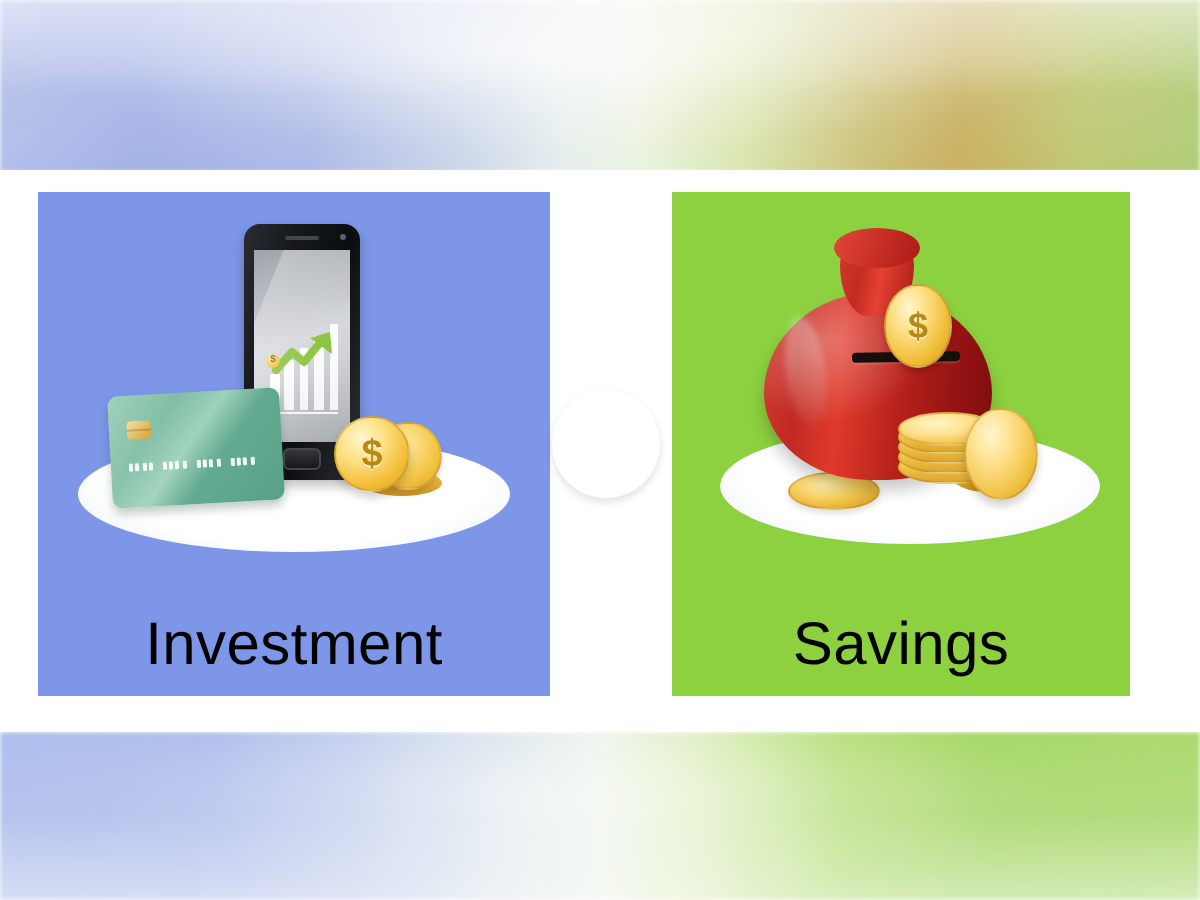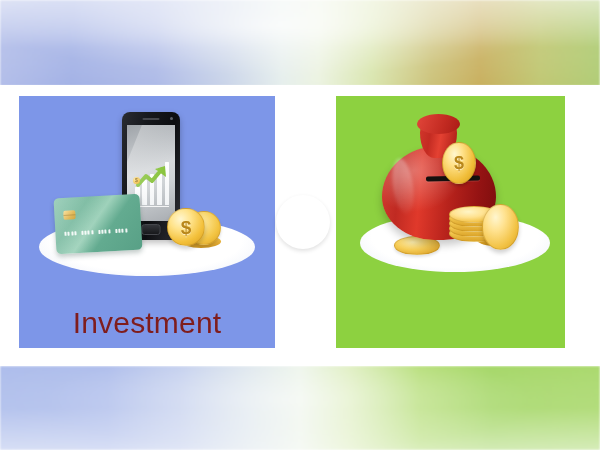--- a/index.html
+++ b/index.html
@@ -57,21 +57,21 @@
   
   .white-card{position:absolute;left:0;top:85px;width:600px;height:281px;background:#ffffff;}
 
   
   .panel{position:absolute;top:96px;height:252px;overflow:hidden;}
   .panel-left{left:19px;width:256px;background:#7d96e8;}
   .panel-right{left:336px;width:229px;background:#8dd140;}
 
   .panel-label{
     position:absolute;left:0;width:100%;bottom:10px;
-    text-align:center;color:#7f1d1d;
+    text-align:center;color:#000000;
     font-size:30px;font-weight:400;letter-spacing:.2px;
     font-family:"Liberation Sans", sans-serif;
     line-height:1;
   }
 
   
   .scene{position:absolute;left:0;top:0;width:100%;height:200px;}
   .plate{
     position:absolute;border-radius:50%;
     background:radial-gradient(ellipse at 50% 38%, #ffffff 0%, #ffffff 62%, #f4f6fb 80%, #e8eefb 100%);
@@ -281,19 +281,20 @@
       <div class="stack">
         <div class="stack-layer" style="top:19px"></div>
         <div class="stack-layer" style="top:14px"></div>
         <div class="stack-layer" style="top:9px"></div>
         <div class="stack-layer" style="top:4px"></div>
         <div class="stack-top"></div>
       </div>
       <div class="coin-up"></div>
     </div>
 
+    <div class="panel-label">Savings</div>
   </div>
 
   <div class="vs-badge">
     <span class="vs-text">VS</span>
   </div>
 
 </div>
 
 </body></html>

